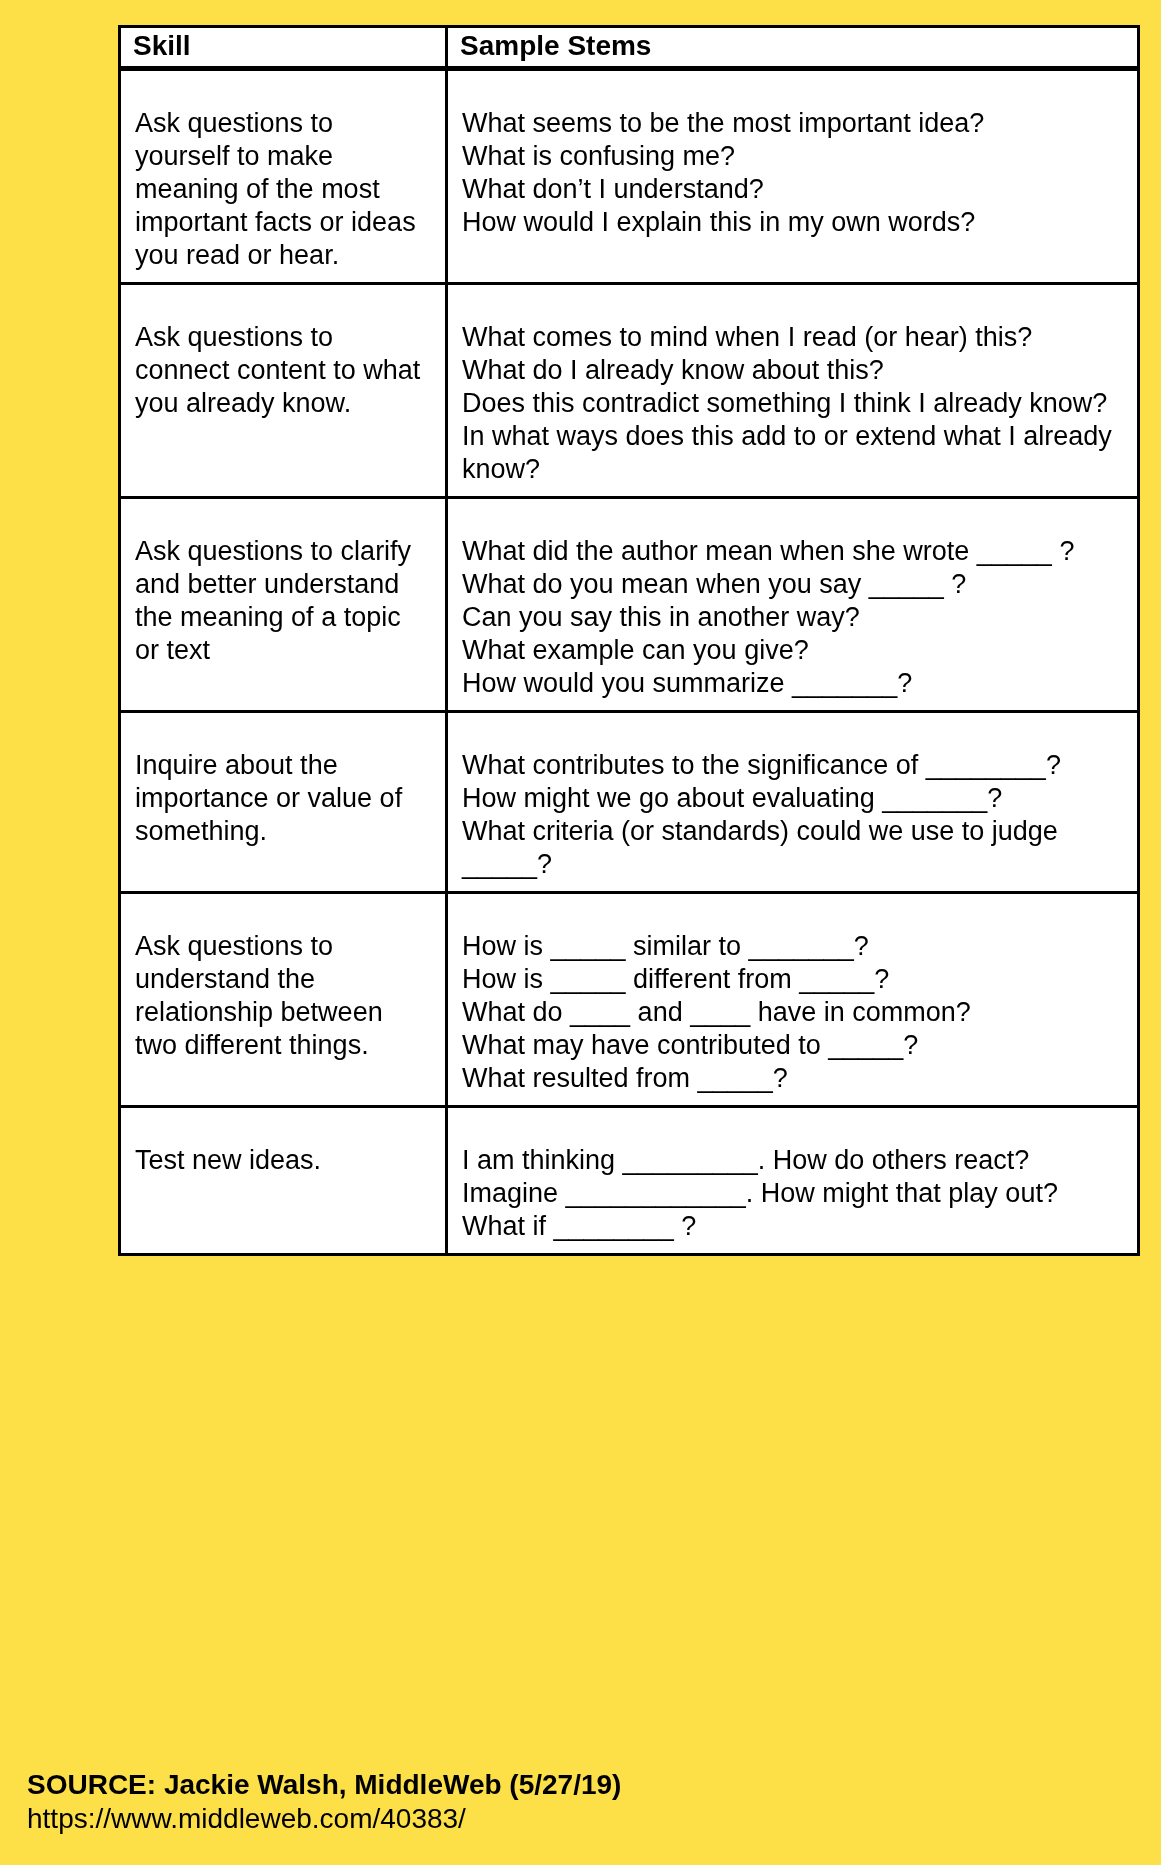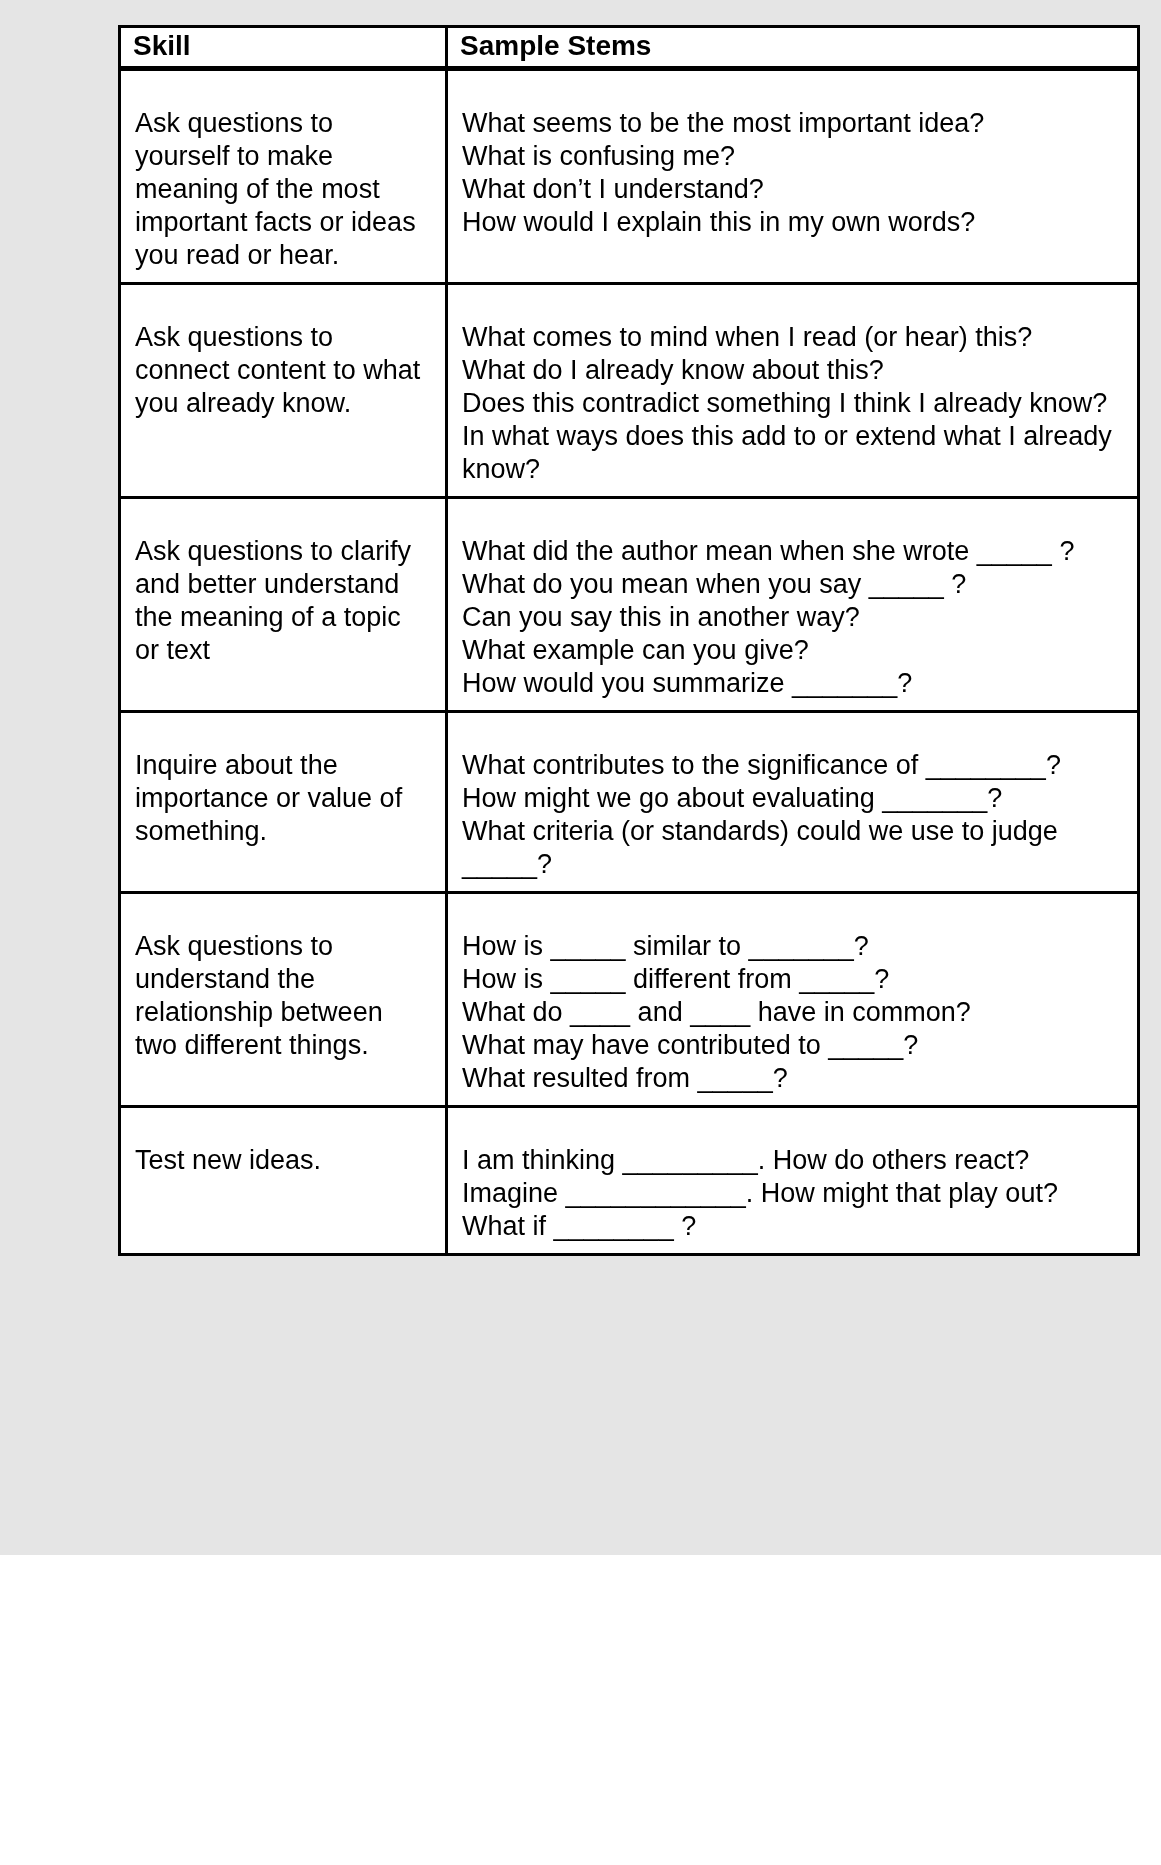--- a/index.html
+++ b/index.html
@@ -5,22 +5,22 @@
   html, body {
     margin: 0;
     padding: 0;
     background: #ffffff;
     color: #000000;
     font-family: "Liberation Sans", sans-serif;
   }
   .page {
     position: relative;
     width: 1161px;
-    height: 1555px;
-    background: #e5e5e5;
+    height: 1865px;
+    background: #fde047;
     overflow: hidden;
   }
   table.skill-table {
     position: absolute;
     left: 118px;
     top: 25px;
     width: 1022px;
     border-collapse: collapse;
     table-layout: fixed;
     background: #ffffff;
@@ -119,14 +119,18 @@
           <td class="skill-cell">Test new ideas.</td>
           <td class="stems-cell">
             <div class="stem">I am thinking _________. How do others react?</div>
             <div class="stem">Imagine ____________. How might that play out?</div>
             <div class="stem">What if ________ ?</div>
           </td>
         </tr>
       </tbody>
   </table>
 
+  <div class="source-block">
+    <div class="source-label">SOURCE: Jackie Walsh, MiddleWeb (5/27/19)</div>
+    <div class="source-url">https://www.middleweb.com/40383/</div>
+  </div>
 
 </div>
 
 </body></html>

